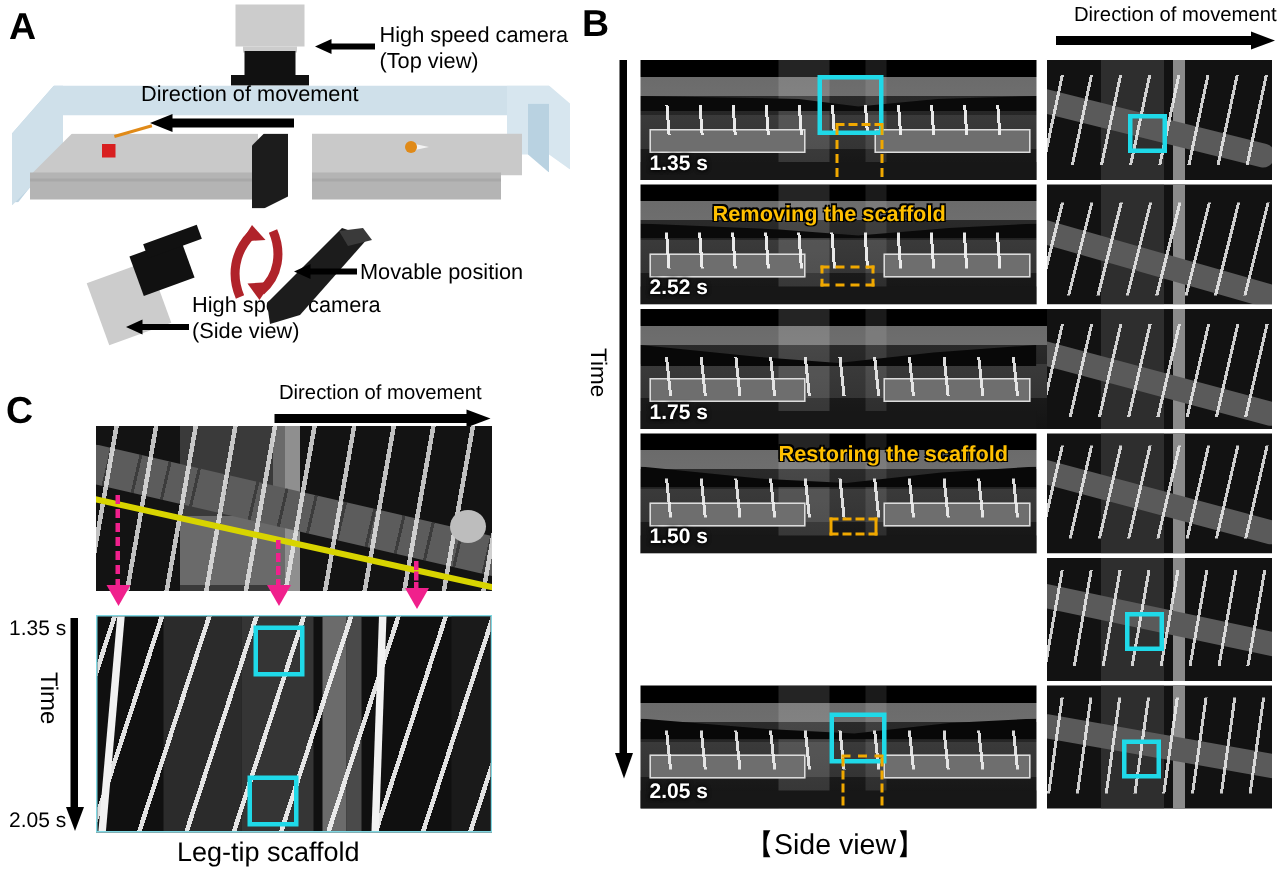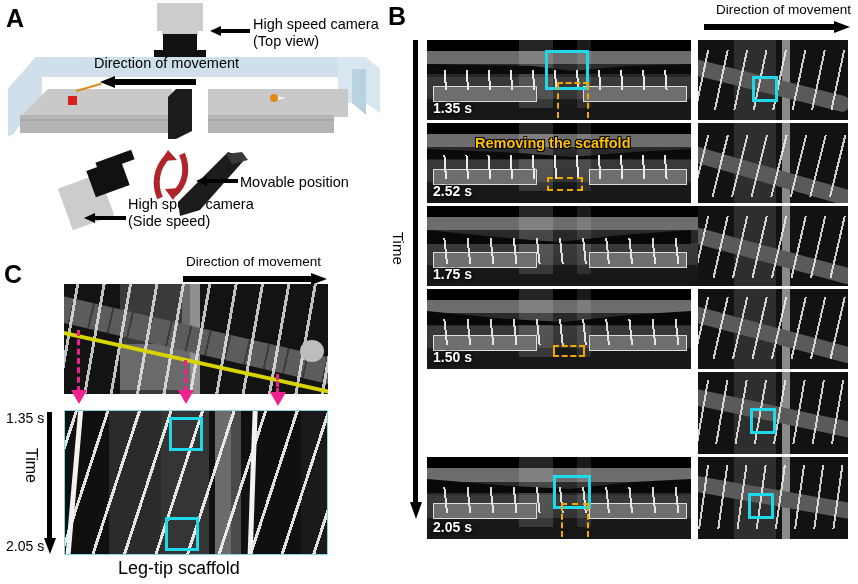--- a/index.html
+++ b/index.html
@@ -117,21 +117,21 @@
     </div>
   </div>
 
   <div class="abs" style="left:64px;top:158px;width:74px;height:70px;">
     <div class="cam-lens" style="left:0px;top:22px;width:44px;height:44px;transform:rotate(-20deg);"></div>
     <div class="cam-body" style="left:26px;top:6px;width:36px;height:28px;transform:rotate(-20deg);"></div>
     <div class="cam-body" style="left:32px;top:-2px;width:38px;height:10px;transform:rotate(-20deg);"></div>
   </div>
   <div class="abs lbl" style="left:128px;top:196px;">
      <span>High speed camera</span><br>
-     <span>(Side speed)</span>
+     <span>(Side view)</span>
   </div>
   <div class="abs" style="left:84px;top:213px;width:42px;height:10px;">
     <div class="arrow-shaft" style="left:10px;top:3px;width:32px;height:4px;"></div>
     <div class="tri" style="left:0;top:0;border-top:5px solid transparent;border-bottom:5px solid transparent;border-right:11px solid #000;"></div>
   </div>
 
   <div class="abs" style="left:178px;top:152px;width:80px;height:64px;">
     <div class="bar-black" style="left:0;top:0;width:80px;height:64px;
        clip-path:polygon(50px 0,68px 6px,22px 58px,2px 64px,0 50px,46px 4px);"></div>
     <div class="abs" style="left:48px;top:0;width:22px;height:12px;background:#3a3a3a;
@@ -223,20 +223,21 @@
     <div class="frame sideview" style="left:0;top:249px;width:264px;height:80px;">
       <div class="abs" style="left:92px;top:0;width:34px;height:80px;background:rgba(255,255,255,0.14);"></div>
       <div class="abs" style="left:150px;top:0;width:14px;height:80px;background:rgba(255,255,255,0.10);"></div>
       <div class="abs" style="left:0;top:22px;width:264px;height:14px;background:#080808;
            clip-path:polygon(0 0,30% 8px,52% 11px,76% 4px,100% 0,100% 100%,0 100%);"></div>
       <div class="abs" style="left:6px;top:46px;width:104px;height:16px;background:#6e6e6e;border:1px solid #dcdcdc;box-sizing:border-box;"></div>
       <div class="abs" style="left:162px;top:46px;width:98px;height:16px;background:#6e6e6e;border:1px solid #dcdcdc;box-sizing:border-box;"></div>
       <div class="abs" style="left:0;top:68px;width:264px;height:12px;background:#171717;"></div>
       <div class="abs" style="left:8px;top:30px;width:246px;height:26px;
         background:repeating-linear-gradient(84deg,transparent 0 11px,#f2f2f2 11px 13px,transparent 13px 23px);opacity:.9;"></div>
+      <div class="scaff-txt" style="left:92px;top:6px;">Restoring the scaffold</div>
       <div class="dashbox" style="left:126px;top:56px;width:32px;height:12px;"></div>
       <div class="tstamp" style="left:6px;bottom:4px;">1.50 s</div>
     </div>
     <div class="white-sep" style="left:0;top:329px;width:264px;height:3px;"></div>
 
     <div class="white-sep" style="left:0;top:414px;width:264px;height:3px;"></div>
 
     <div class="frame sideview" style="left:0;top:417px;width:264px;height:82px;">
       <div class="abs" style="left:92px;top:0;width:34px;height:82px;background:rgba(255,255,255,0.14);"></div>
       <div class="abs" style="left:150px;top:0;width:14px;height:82px;background:rgba(255,255,255,0.10);"></div>
@@ -315,20 +316,21 @@
       <div class="abs" style="left:36px;top:0;width:42px;height:82px;background:#2e2e2e;"></div>
       <div class="abs" style="left:84px;top:0;width:8px;height:82px;background:#8a8a8a;"></div>
       <div class="abs" style="left:-6px;top:18px;width:170px;height:16px;background:#5a5a5a;
         transform:rotate(10deg);transform-origin:0 0;border-radius:7px;"></div>
       <div class="abs" style="left:0;top:8px;width:150px;height:64px;
         background:repeating-linear-gradient(98deg,transparent 0 9px,#f0f0f0 9px 11px,transparent 11px 19px);opacity:.85;"></div>
       <div class="cyanbox" style="left:50px;top:36px;width:26px;height:26px;"></div>
     </div>
   </div>
 
+  <div class="abs" style="left:111px;top:550px;font-size:19px;">【Side view】</div>
 </div>
 
 <div class="abs" id="panelC" style="left:0;top:252px;width:386px;height:332px;">
 
   <div class="abs panel-letter" style="left:4px;top:10px;">C</div>
 
   <div class="abs lbl" style="left:186px;top:2px;font-size:13.5px;">Direction of movement</div>
   <div class="abs" style="left:183px;top:21px;width:146px;height:12px;">
     <div class="arrow-shaft" style="left:0;top:3px;width:130px;height:6px;"></div>
     <div class="tri" style="left:128px;top:0;border-top:6px solid transparent;border-bottom:6px solid transparent;border-left:16px solid #000;"></div>

